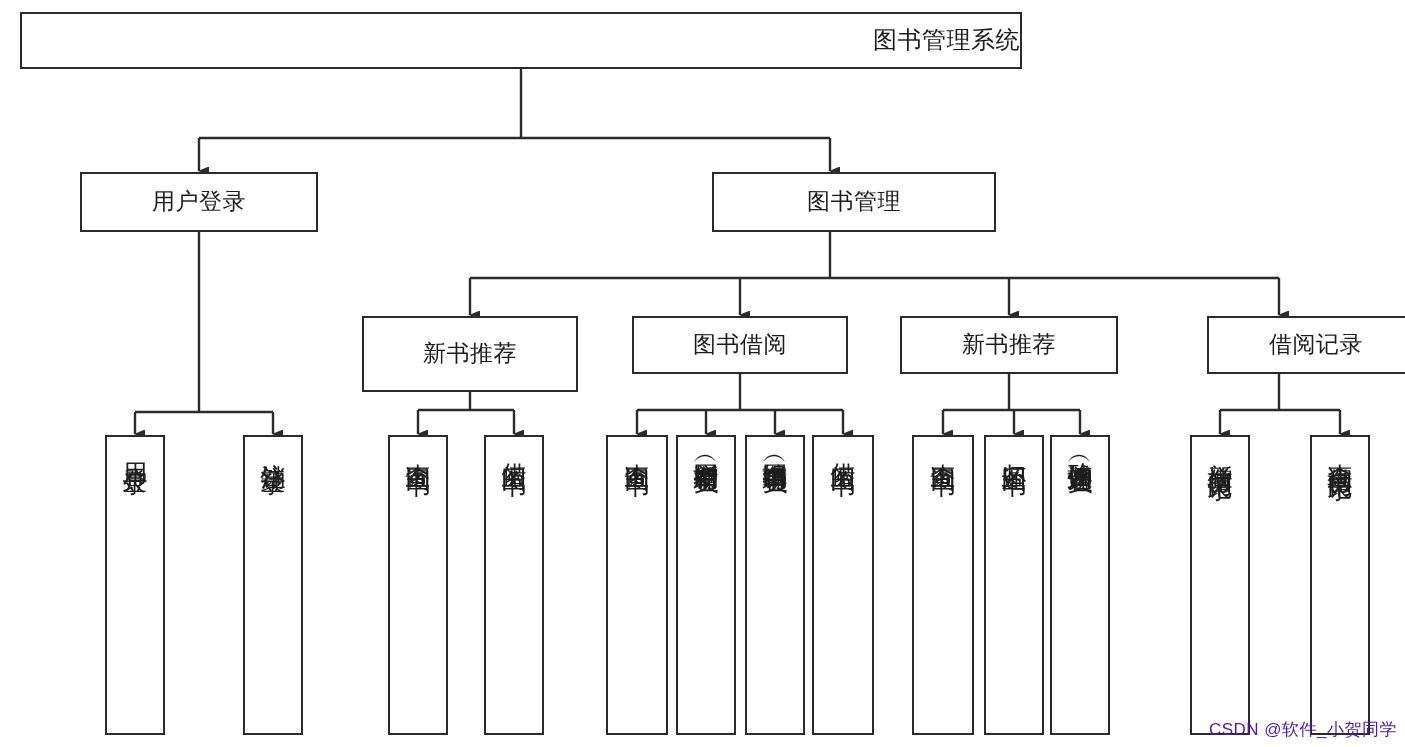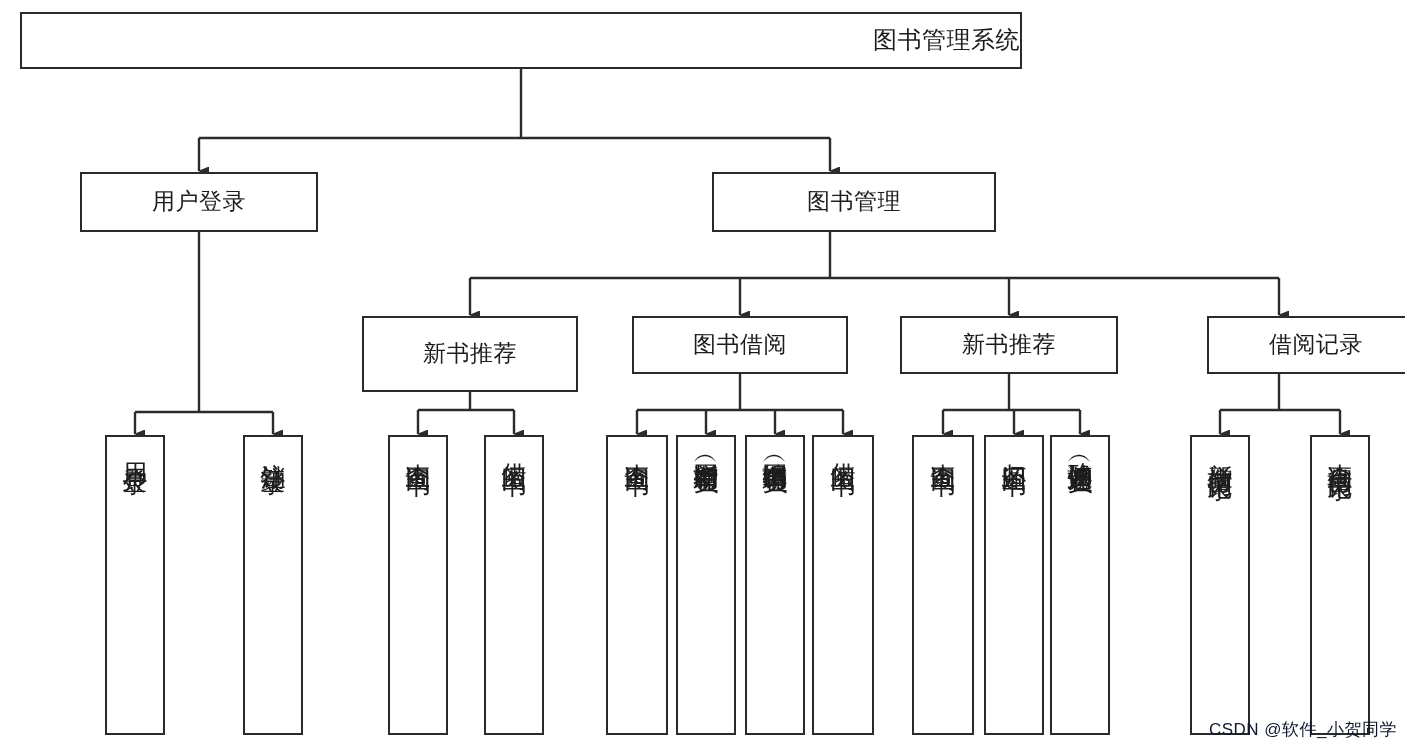--- a/index.html
+++ b/index.html
@@ -67,21 +67,21 @@
   }
   .node.v.tall .node-label {
     font-size: 25px;
     letter-spacing: 1px;
   }
   #watermark {
     position: absolute;
     right: 8px;
     bottom: 6px;
     font-size: 17px;
-    color: #0f172a;
+    color: #4c1d95;
     letter-spacing: 0.5px;
     white-space: nowrap;
     user-select: none;
     text-align: right;
   }
 </style>
 </head>
 <body>
 
 <div id="diagram-root">

